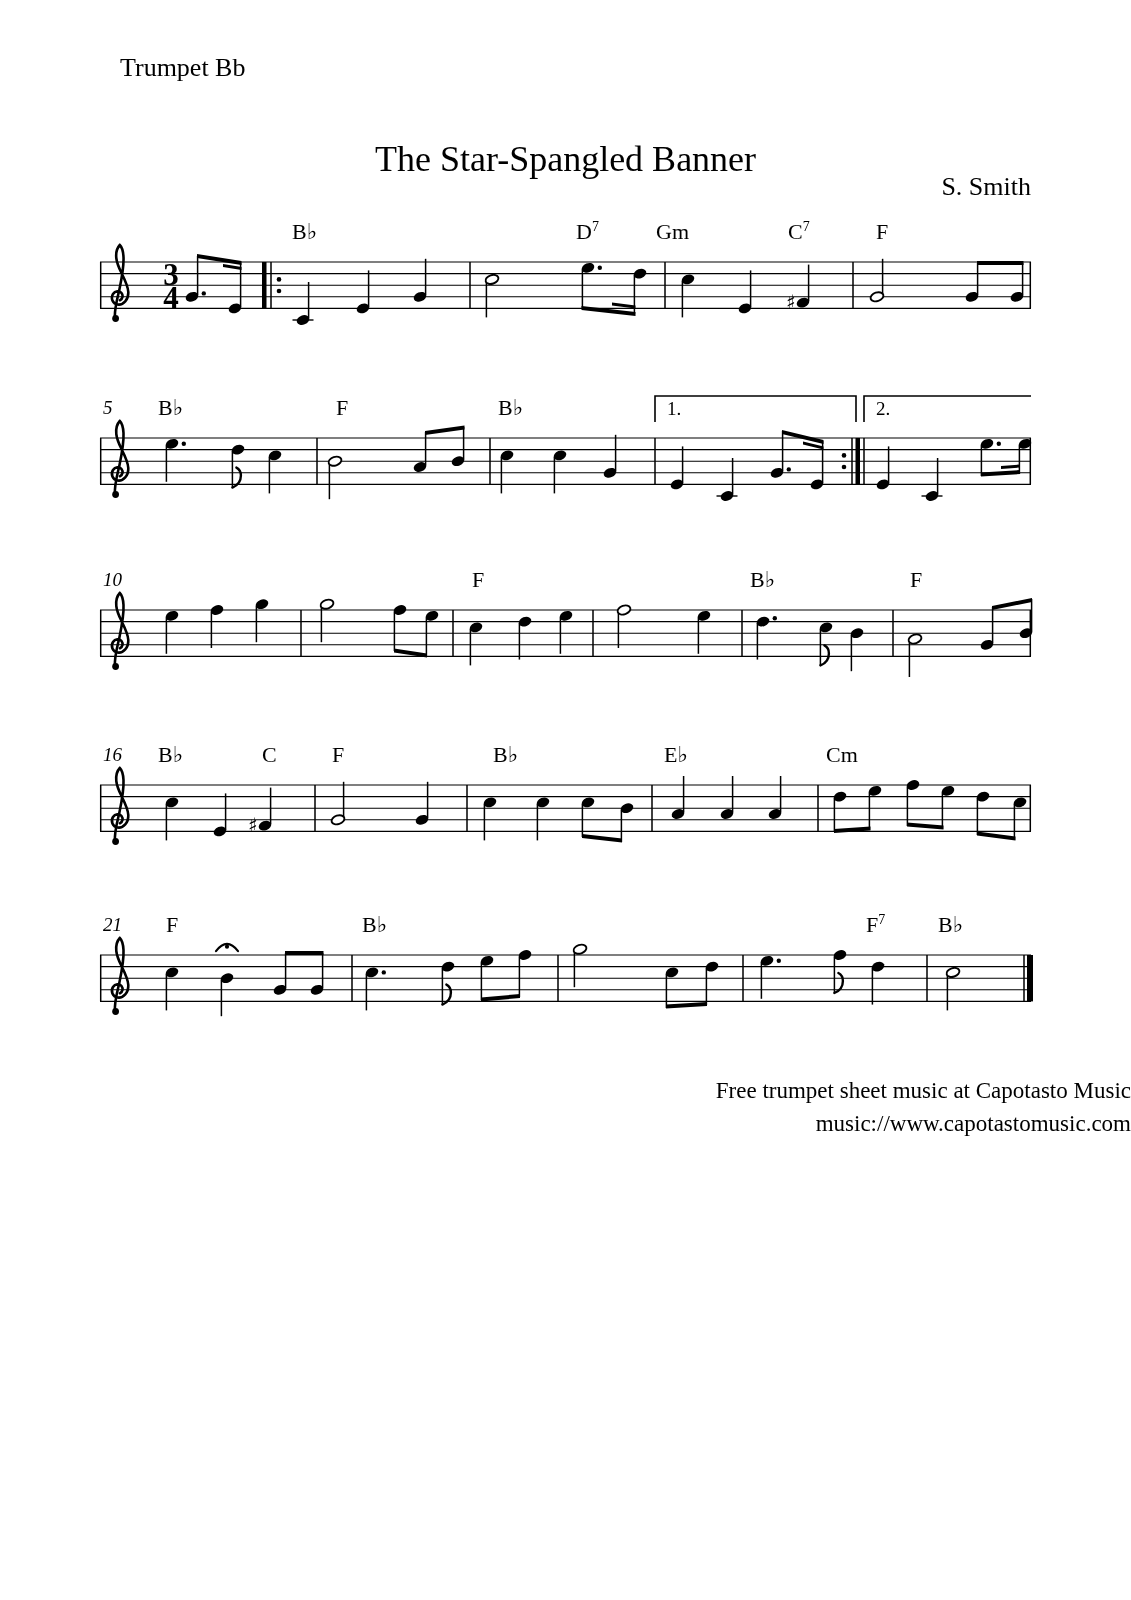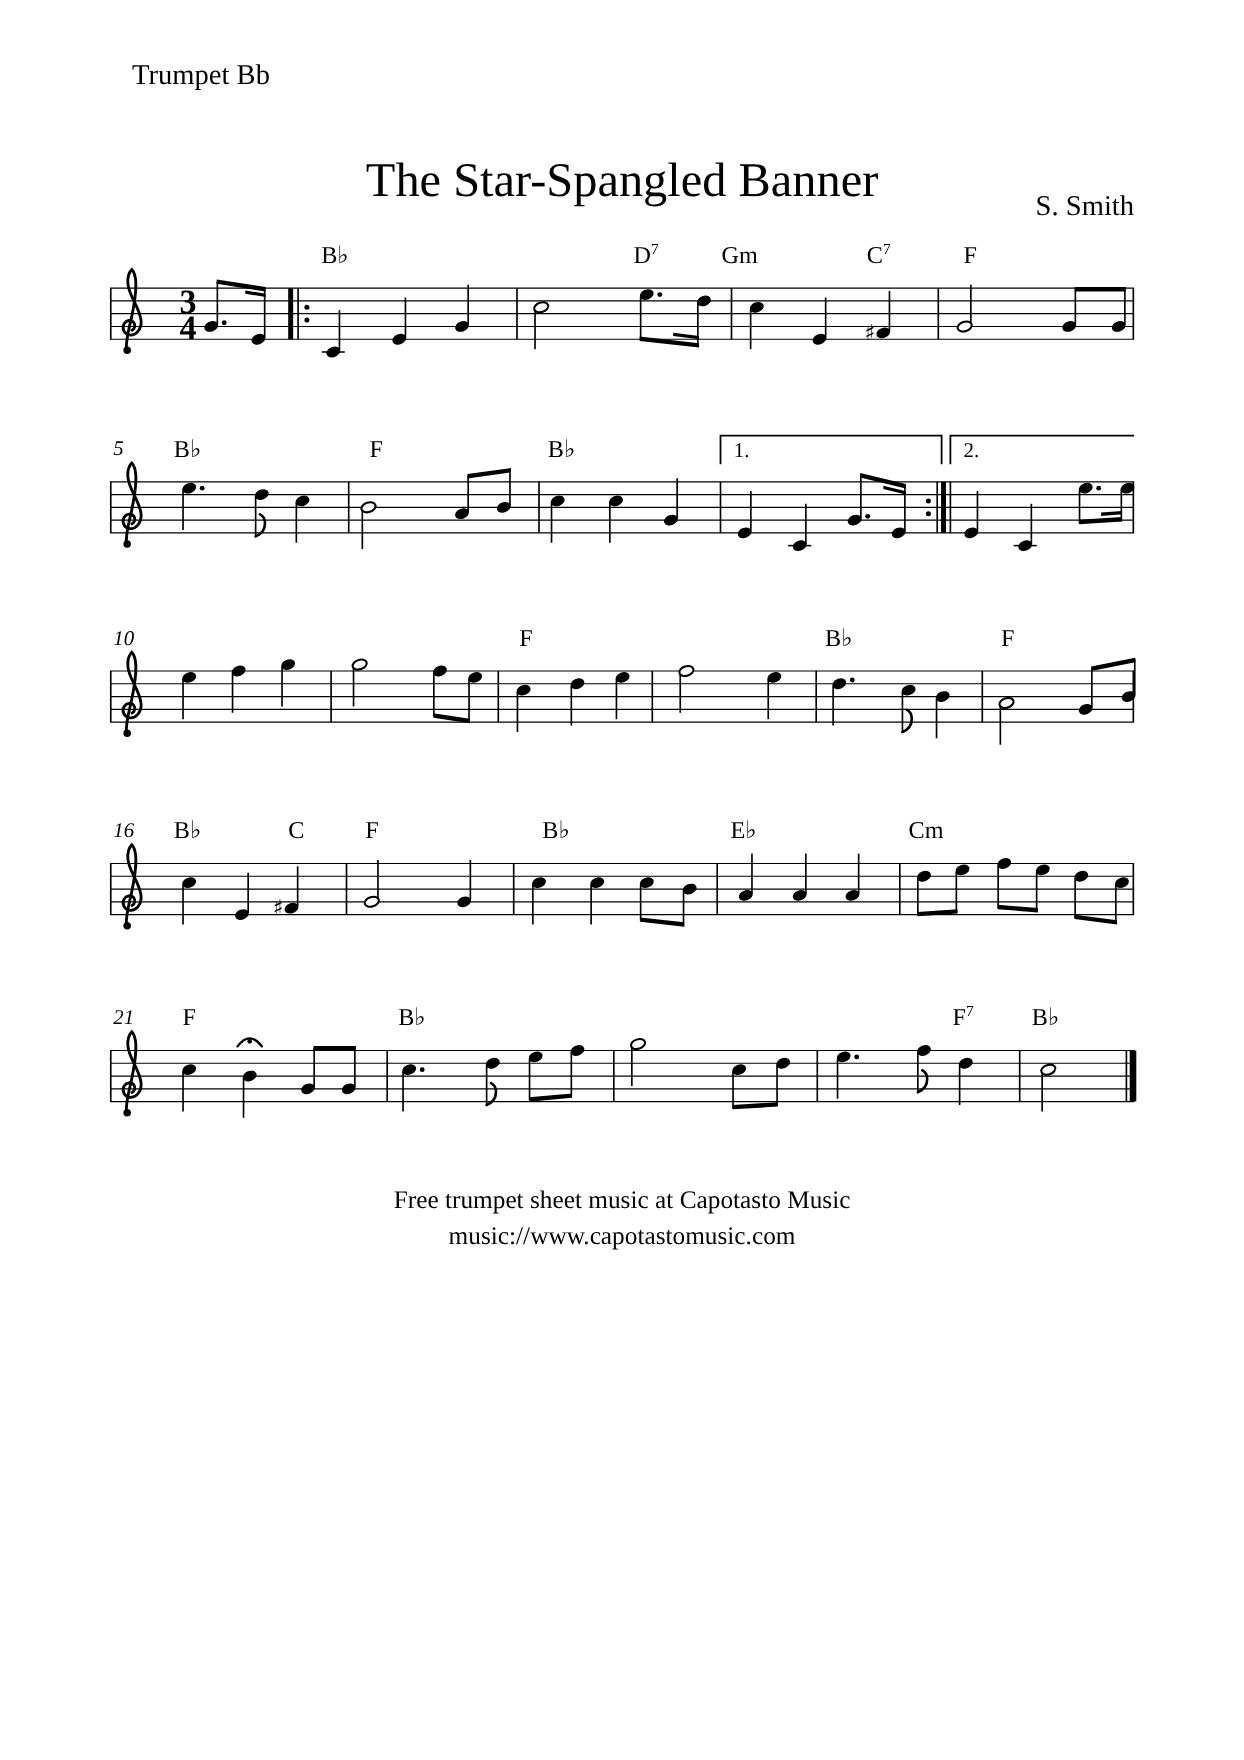--- a/index.html
+++ b/index.html
@@ -2,24 +2,24 @@
 <html><head>
 <meta charset="utf-8">
 <style>
   html,body{margin:0;padding:0;background:#888;}
   .page{
     position:relative;width:1131px;height:1600px;background:#ffffff;
     margin:0 auto;font-family:"Liberation Serif","DejaVu Serif",serif;color:#000;
     overflow:hidden;
   }
   .instrument{position:absolute;left:104px;top:53px;font-size:26px;margin-left:16px;}
-  .title{position:absolute;left:0;right:0;top:138px;text-align:center;font-size:44px;}
+  .title{position:absolute;left:0;right:0;top:138px;text-align:center;font-size:36px;}
   .composer{position:absolute;right:100px;top:172px;font-size:26px;}
   #music{position:absolute;left:0;top:0;width:1131px;height:1600px;}
-  .footer{position:absolute;left:0;right:0;top:1074px;text-align:center;font-size:23px;line-height:33px;}
+  .footer{position:absolute;left:0;right:0;top:1074px;text-align:right;font-size:23px;line-height:33px;}
 </style>
 </head>
 <body>
 
 <div class="page">
   <div class="instrument">Trumpet Bb</div>
   <div class="title">The Star-Spangled Banner</div>
   <div class="composer">S. Smith</div>
   <svg id="music" viewBox="0 0 1131 1600">
       <g>

